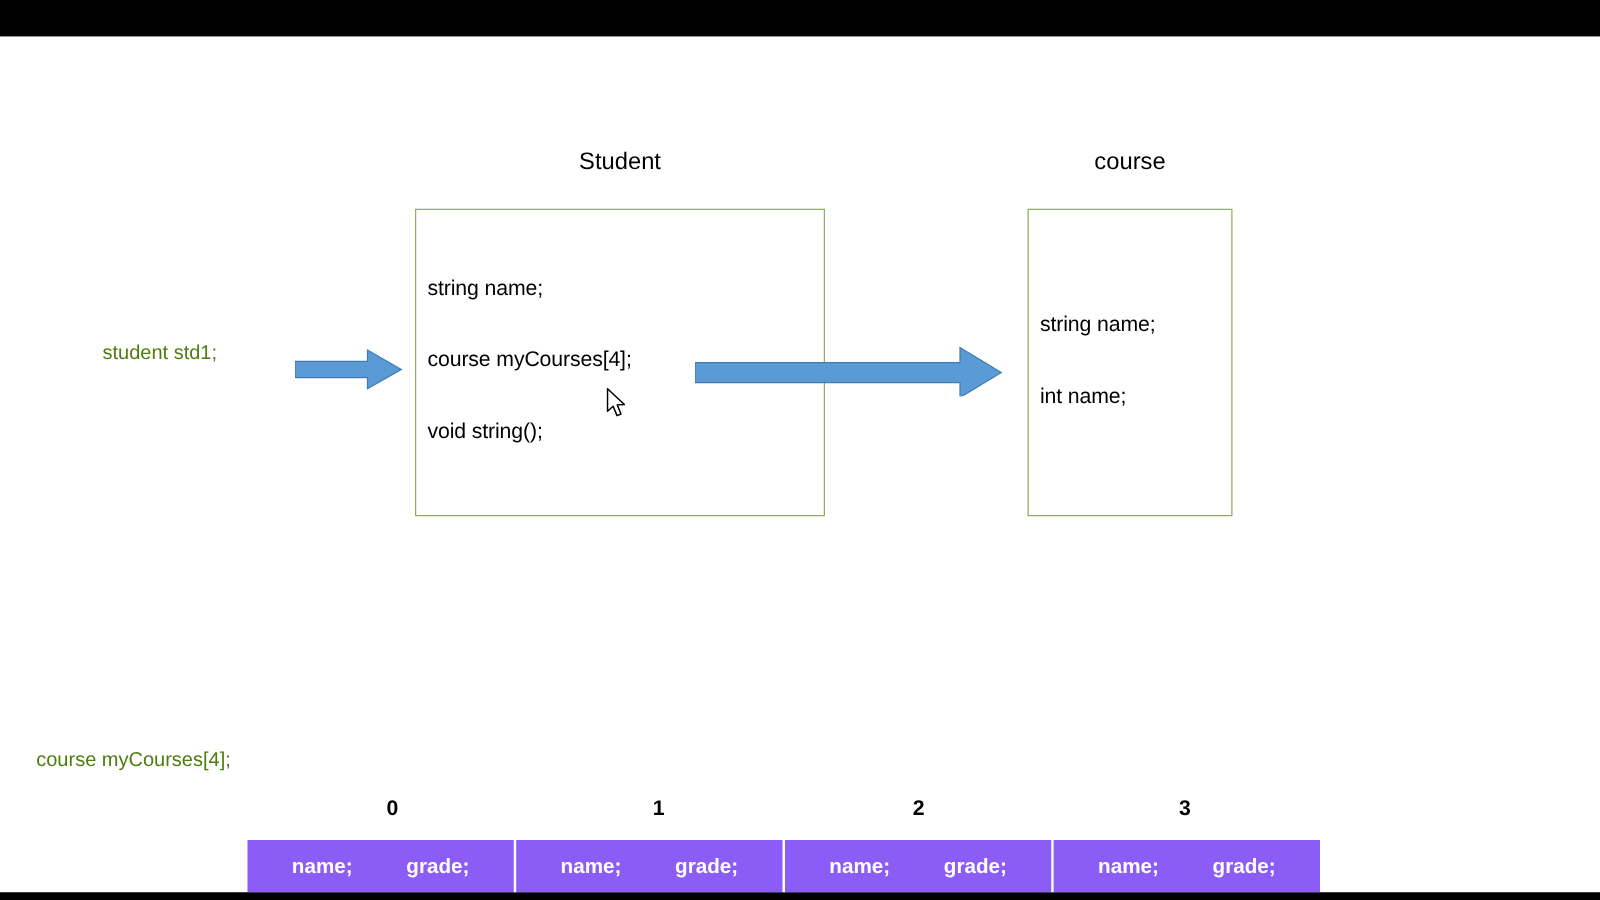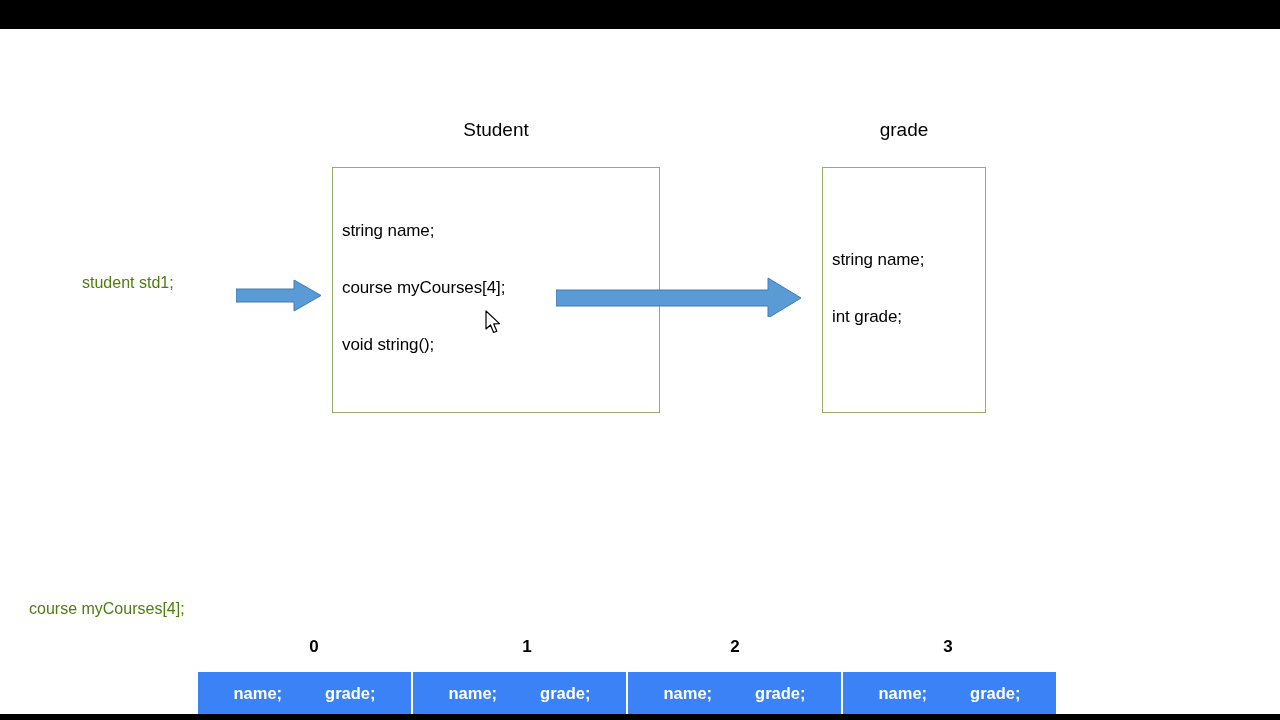--- a/index.html
+++ b/index.html
@@ -126,21 +126,21 @@
     position: absolute;
     left: 198px;
     top: 643px;
     width: 858px;
     height: 42px;
     display: flex;
     z-index: 10;
   }
   .array-cell {
     flex: 1 1 0;
-    background: #3b82f6;
+    background: #8b5cf6;
     display: flex;
     align-items: center;
     justify-content: space-around;
     border-right: 2px solid #ffffff;
     box-sizing: border-box;
     padding: 0 14px;
   }
   .array-cell:last-child { border-right: none; }
   .array-cell .field {
     color: #ffffff;
@@ -160,32 +160,32 @@
 </style>
 </head>
 <body>
 
 <div id="frame">
 
   <div id="slide">
 
     <div class="class-title" id="student-title">Student</div>
 
-    <div class="class-title" id="course-title">grade</div>
+    <div class="class-title" id="course-title">course</div>
 
     <div class="class-box" id="student-box"></div>
 
     <div class="member" id="student-member-0">string name;</div>
     <div class="member" id="student-member-1">course myCourses[4];</div>
     <div class="member" id="student-member-2">void string();</div>
 
     <div class="class-box" id="course-box"></div>
 
     <div class="member" id="course-member-0">string name;</div>
-    <div class="member" id="course-member-1">int grade;</div>
+    <div class="member" id="course-member-1">int name;</div>
 
     <div class="free-label" id="instance-label">student std1;</div>
 
     <div class="free-label" id="array-decl-label">course myCourses[4];</div>
 
     <svg class="arrow" id="arrow-instance" width="86" height="40" viewBox="0 0 86 40">
       <polygon points="0,22 58,22 58,13 85,28.5 58,44 58,35 0,35" fill="#5b9bd5" stroke="#3f7cb5" stroke-width="1" transform="translate(0,-5)"></polygon>
     </svg>
 
     <svg class="arrow" id="arrow-association" width="246" height="48" viewBox="0 0 246 48">

